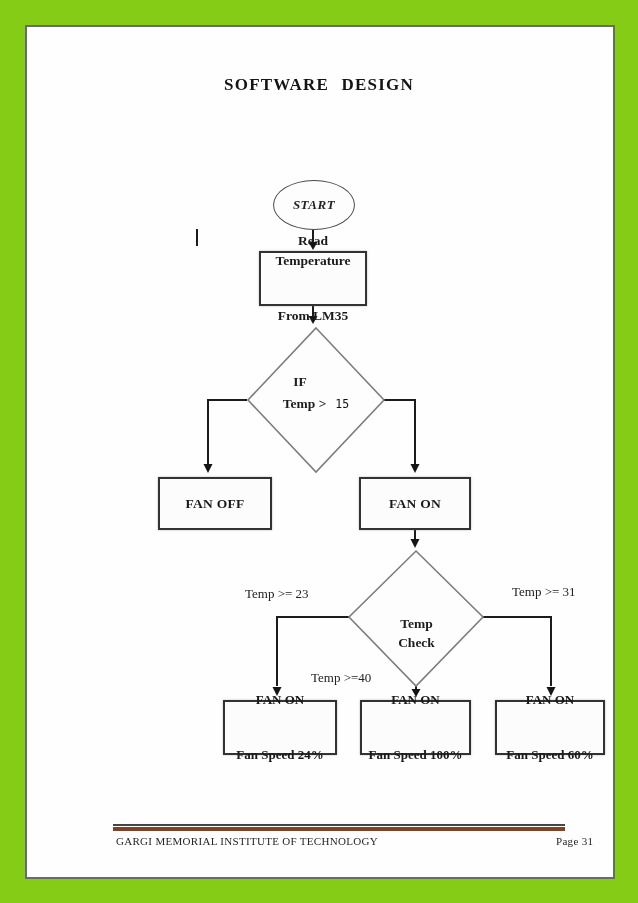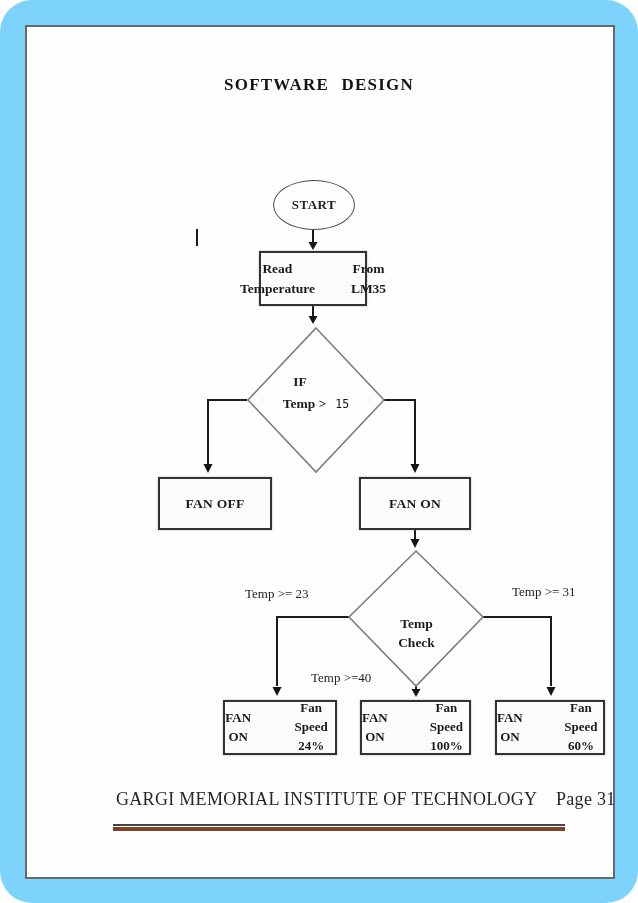--- a/index.html
+++ b/index.html
@@ -1,60 +1,60 @@
 <!DOCTYPE html>
 <html><head>
 <meta charset="utf-8">
 <style>
   html,body{margin:0;padding:0;background:#ffffff;}
   .canvas{
-    position:relative;width:638px;height:903px;background:#7dd3fc;
-    font-family:"Liberation Serif","DejaVu Serif",serif;color:#1f1f1f;overflow:hidden;border-radius:32px;
+    position:relative;width:638px;height:903px;background:#84cc16;
+    font-family:"Liberation Serif","DejaVu Serif",serif;color:#1f1f1f;overflow:hidden;
   }
   .page-border{
     position:absolute;left:25px;top:25px;width:586px;height:850px;
     border:2px solid #6a6a6a;background:#fefefe;
   }
   .doc-title{
     position:absolute;left:0;top:75px;width:638px;text-align:center;
     font-weight:bold;font-size:17px;letter-spacing:1.2px;word-spacing:7px;color:#141414;
   }
   .cursor-mark{
     position:absolute;left:196px;top:229px;width:2px;height:17px;background:#1b1b1b;
   }
   svg.wires{position:absolute;left:0;top:0;width:638px;height:903px;pointer-events:none;}
   .node{
-    position:absolute;display:flex;flex-direction:row;align-items:center;justify-content:center;
+    position:absolute;display:flex;flex-direction:column;align-items:center;justify-content:center;
     background:#fcfcfc;border:2px solid #323232;box-shadow:0 0 2px rgba(130,130,130,.55);
     text-align:center;font-size:13.5px;font-weight:600;color:#1a1a1a;line-height:1.45;gap:36px;
   }
   .oval{
     position:absolute;left:273px;top:180px;width:80px;height:48px;border-radius:50%;
     border:1.6px solid #4a4a4a;background:#fdfdfd;display:flex;align-items:center;justify-content:center;
-    font-size:13px;font-weight:600;letter-spacing:.5px;color:#222;
+    font-size:13px;font-weight:600;letter-spacing:.5px;color:#222;font-style:italic;
   }
   .readbox{left:259px;top:251px;width:104px;height:51px;font-weight:600;}
   .fanoff{left:158px;top:477px;width:110px;height:49px;letter-spacing:.3px;}
   .fanon{left:359px;top:477px;width:108px;height:49px;letter-spacing:.3px;}
   .out1{left:223px;top:700px;width:110px;height:51px;font-size:13px;}
   .out2{left:360px;top:700px;width:107px;height:51px;font-size:13px;}
   .out3{left:495px;top:700px;width:106px;height:51px;font-size:13px;}
   .dtext{position:absolute;text-align:center;font-size:13.5px;font-weight:600;color:#1d1d1d;}
   .if-line1{left:232px;top:374px;width:136px;}
   .if-line2{left:248px;top:396px;width:136px;display:flex;align-items:baseline;justify-content:center;gap:9px;}
   .if-val{font-family:"DejaVu Sans Mono",monospace;font-size:11.5px;font-weight:500;color:#111;}
   .chk-line1{left:349px;top:595px;width:135px;margin-top:40px;}
   .chk-line2{left:349px;top:616px;width:135px;}
   .edge-label{position:absolute;font-size:13px;color:#222;white-space:nowrap;}
   .lbl23{left:224px;top:586px;margin-left:21px;}
   .lbl31{left:512px;top:584px;}
   .lbl40{left:311px;top:670px;}
   .rule-thin{position:absolute;left:113px;top:824px;width:452px;height:1.5px;background:#454545;}
   .rule-brown{position:absolute;left:113px;top:827px;width:452px;height:3.6px;}
-  .footer-text{position:absolute;top:789px;font-size:18px;letter-spacing:.3px;color:#262626;white-space:nowrap;}
+  .footer-text{position:absolute;top:835px;font-size:11px;letter-spacing:.3px;color:#262626;white-space:nowrap;}
   .inst{left:116px;}
   .pagenum{left:519px;margin-left:37px;}
 </style>
 </head>
 <body>
 
 <div class="canvas">
 
   <div class="page-border"></div>
 

